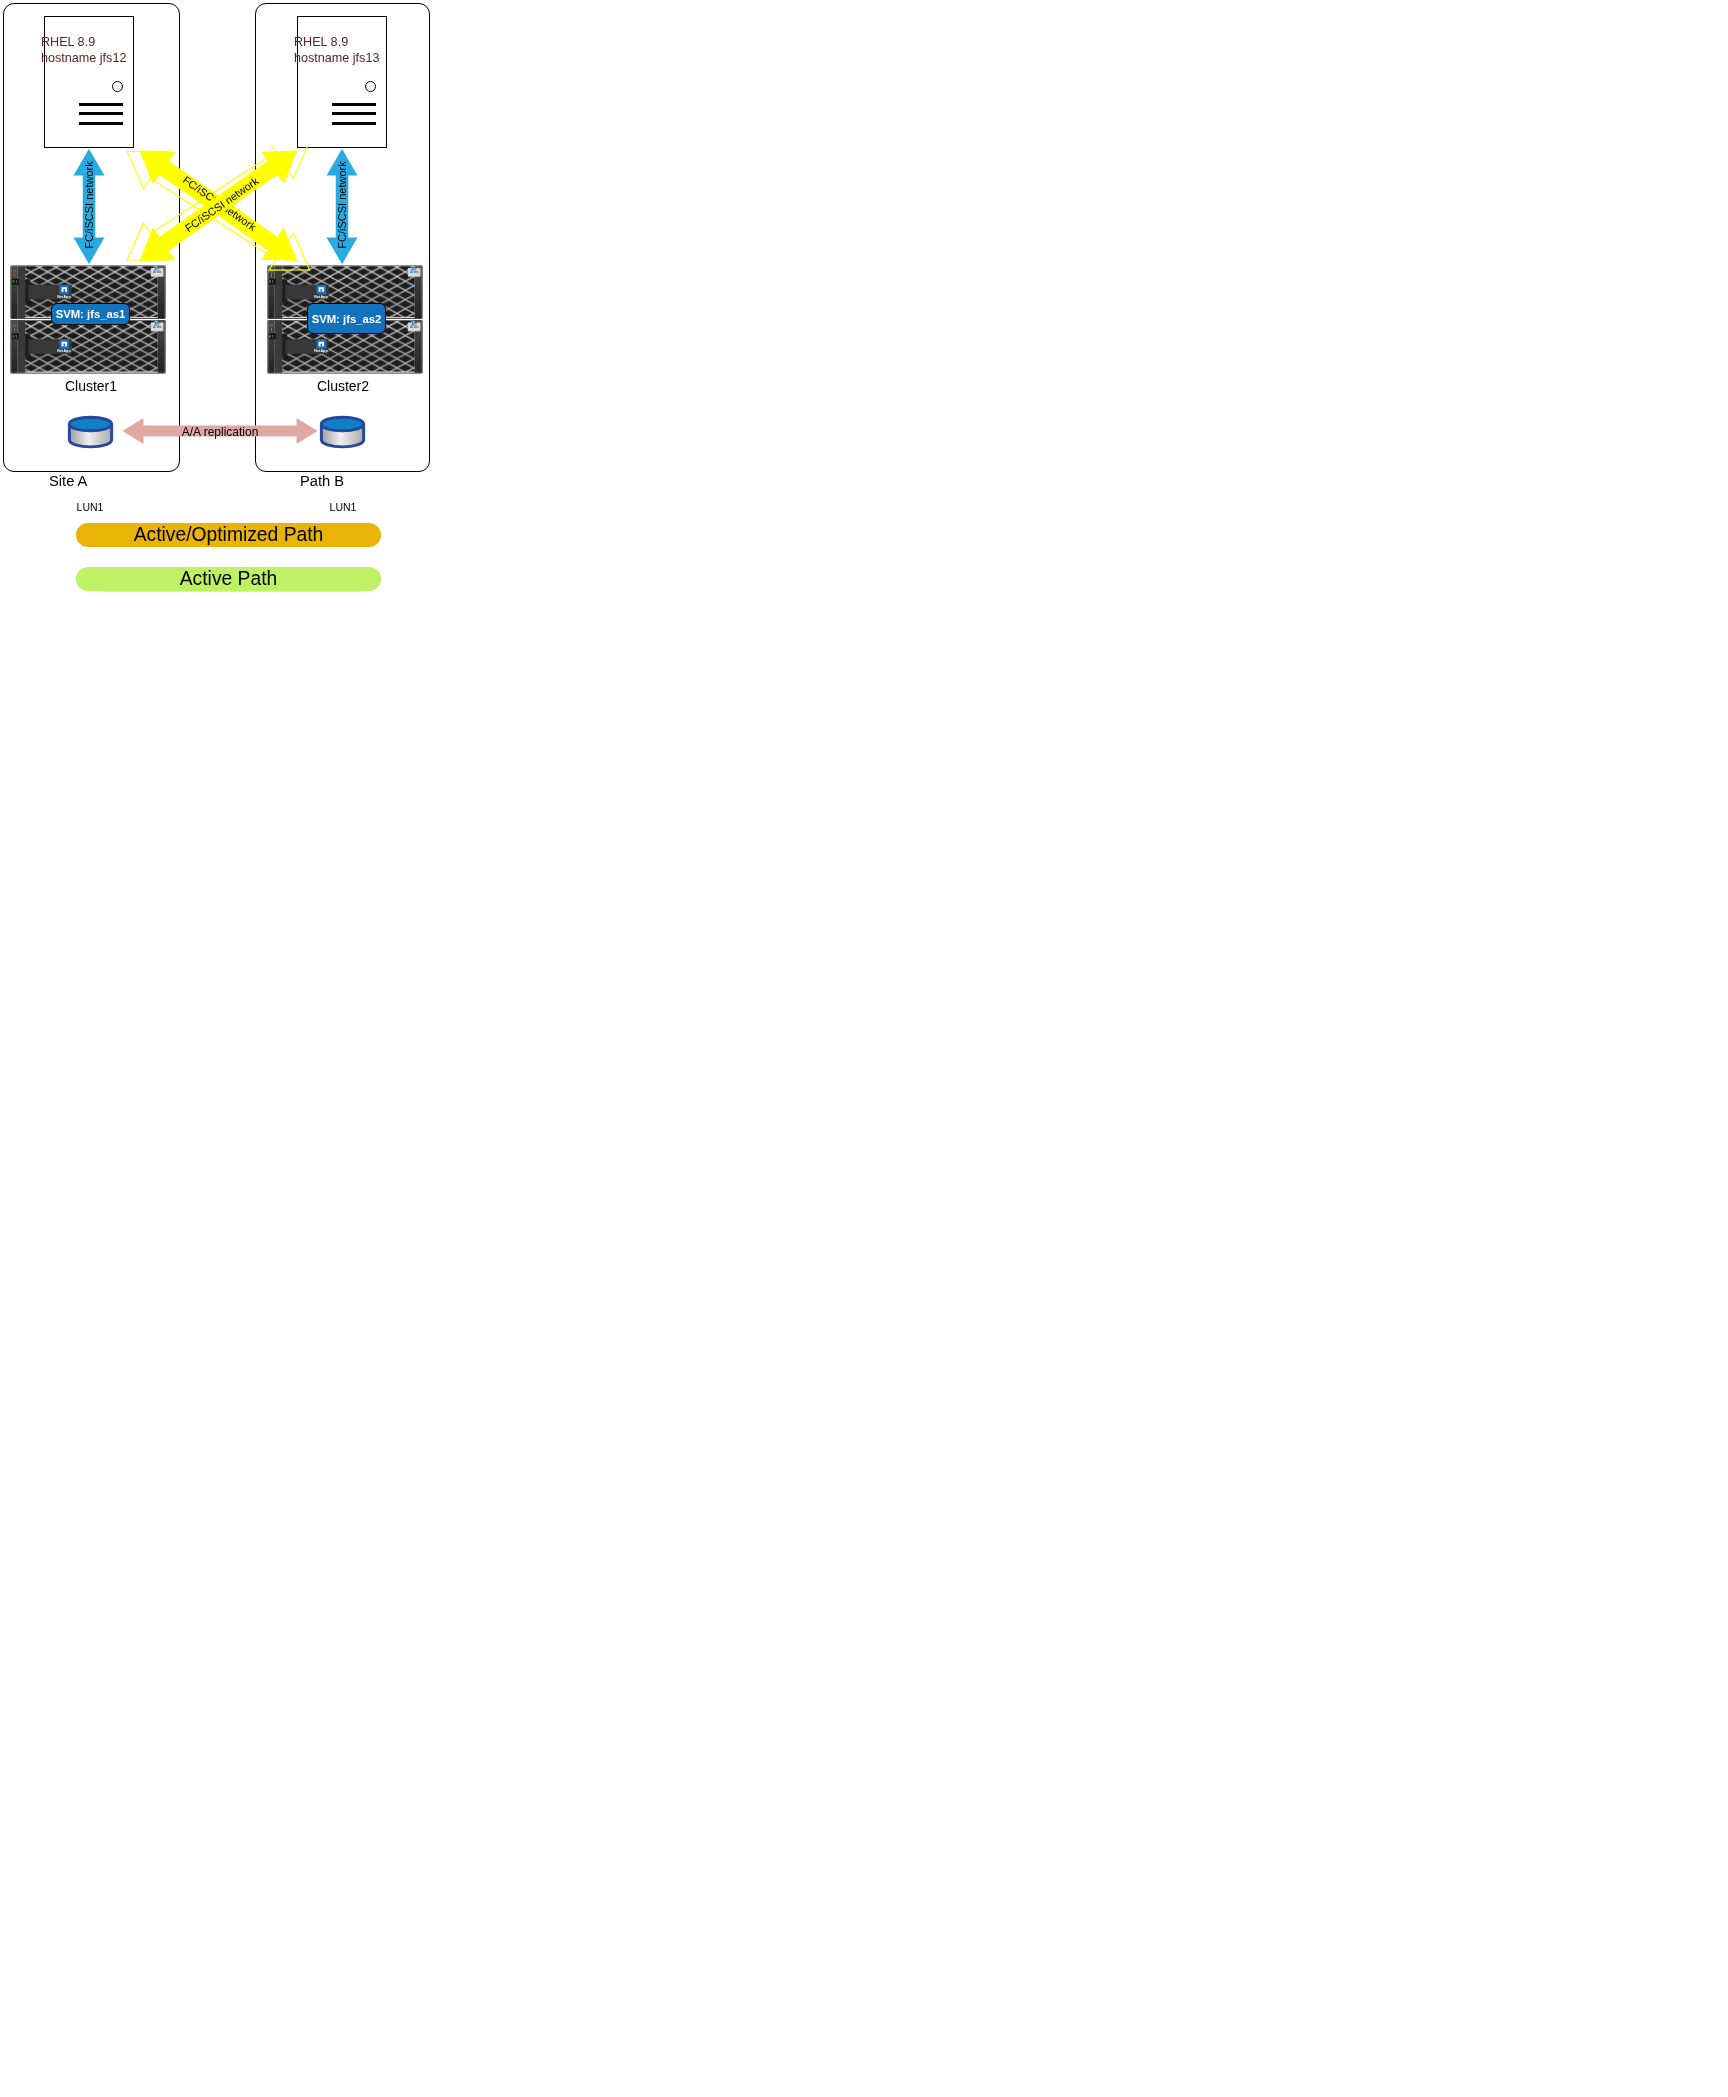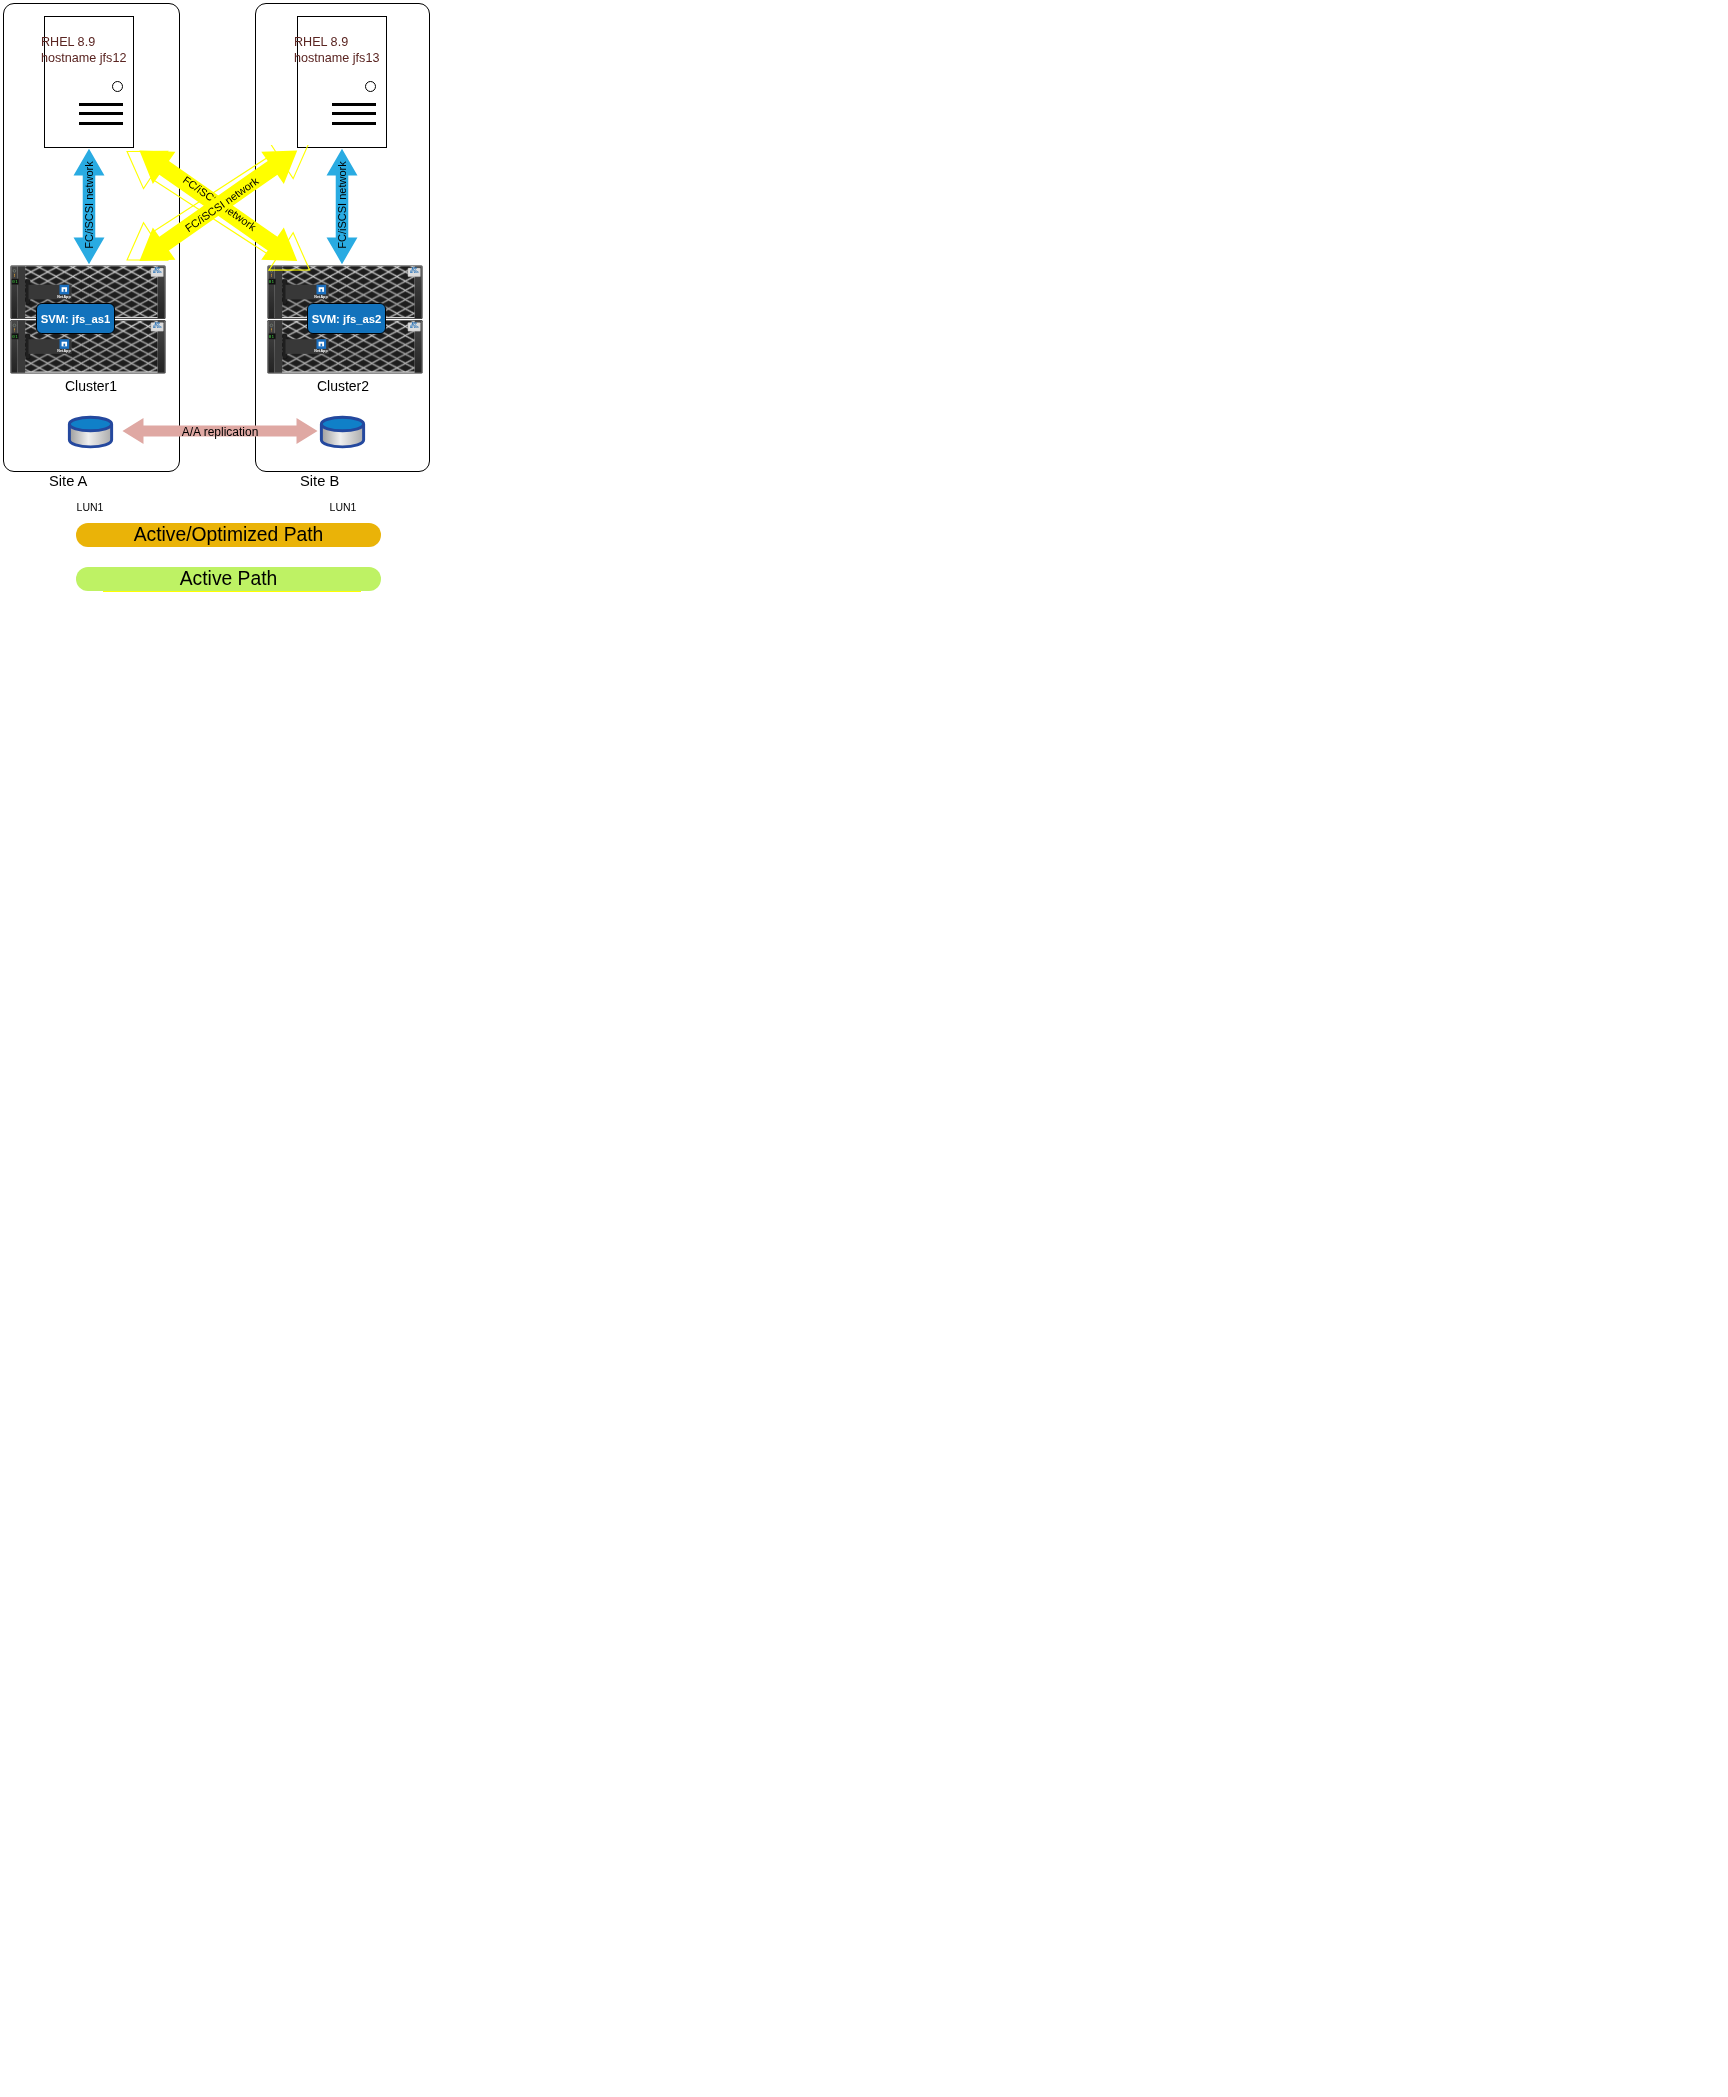--- a/index.html
+++ b/index.html
@@ -137,21 +137,21 @@
   </div>
   <div class="abs seg-text" style="left:268px;top:279px;width:7.1px;">01</div>
 
   <div class="abs netapp-text" style="left:307px;top:349px;width:28px;">NetApp</div>
   <div class="abs" style="left:408px;top:323px;width:12.6px;">
     <div class="badge-text">AFF</div>
     <div class="badge-text">A700s</div>
   </div>
   <div class="abs seg-text" style="left:268px;top:334px;width:7.1px;">01</div>
 
-  <div class="abs svm-box" style="left:36px;top:303px;width:79px;height:31px;">SVM: jfs_as1</div>
+  <div class="abs svm-box" style="left:51px;top:303px;width:79px;height:22px;">SVM: jfs_as1</div>
   <div class="abs svm-box" style="left:307px;top:303px;width:79px;height:31px;">SVM: jfs_as2</div>
 
   <div class="abs cluster-label" style="left:49px;top:378px;width:84px;">Cluster1</div>
   <div class="abs cluster-label" style="left:301px;top:378px;width:84px;">Cluster2</div>
 
   <svg class="abs" style="left:66px;top:413px;" width="49" height="39" viewBox="0 0 116 92">
     <path d="M8,26 L8,64 A50,16 0 0 0 108,64 L108,26" fill="url(#lunbody)" stroke="#24489e" stroke-width="7"></path>
     <ellipse cx="58" cy="26" rx="50" ry="16" fill="#1080c8" stroke="#24489e" stroke-width="7"></ellipse>
   </svg>
   <svg class="abs" style="left:318px;top:413px;" width="49" height="39" viewBox="0 0 116 92">
@@ -189,20 +189,20 @@
     </g>
     <text transform="translate(250,142) rotate(-35)" font-size="26" fill="#000" text-anchor="middle" dominant-baseline="central">FC/iSCSI network</text>
   </svg>
 
   <svg class="abs" style="left:117px;top:412px;" width="206" height="38" viewBox="0 0 490 90">
     <polygon points="13,45 63,14 63,32 427,32 427,14 477,45 427,76 427,58 63,58 63,76" fill="#dfa8a3"></polygon>
   </svg>
   <div class="abs repl-label" style="left:174px;top:425px;width:92px;">A/A replication</div>
 
   <div class="abs site-label" style="left:49px;top:473px;width:84px;">Site A</div>
-  <div class="abs site-label" style="left:300px;top:473px;width:84px;">Site B</div>
+  <div class="abs site-label" style="left:300px;top:473px;width:84px;">Path B</div>
 
   <div class="abs legend-pill" style="left:76px;top:523px;width:305px;height:24px;background:#eab308;">Active/Optimized Path</div>
   <div class="abs legend-pill" style="left:76px;top:567px;width:305px;height:23.5px;background:#bef264;">Active Path</div>
   <div class="abs legend-underline" style="left:103px;top:591px;width:258px;height:1.3px;"></div>
 
 </div>
 
 
 </body></html>

